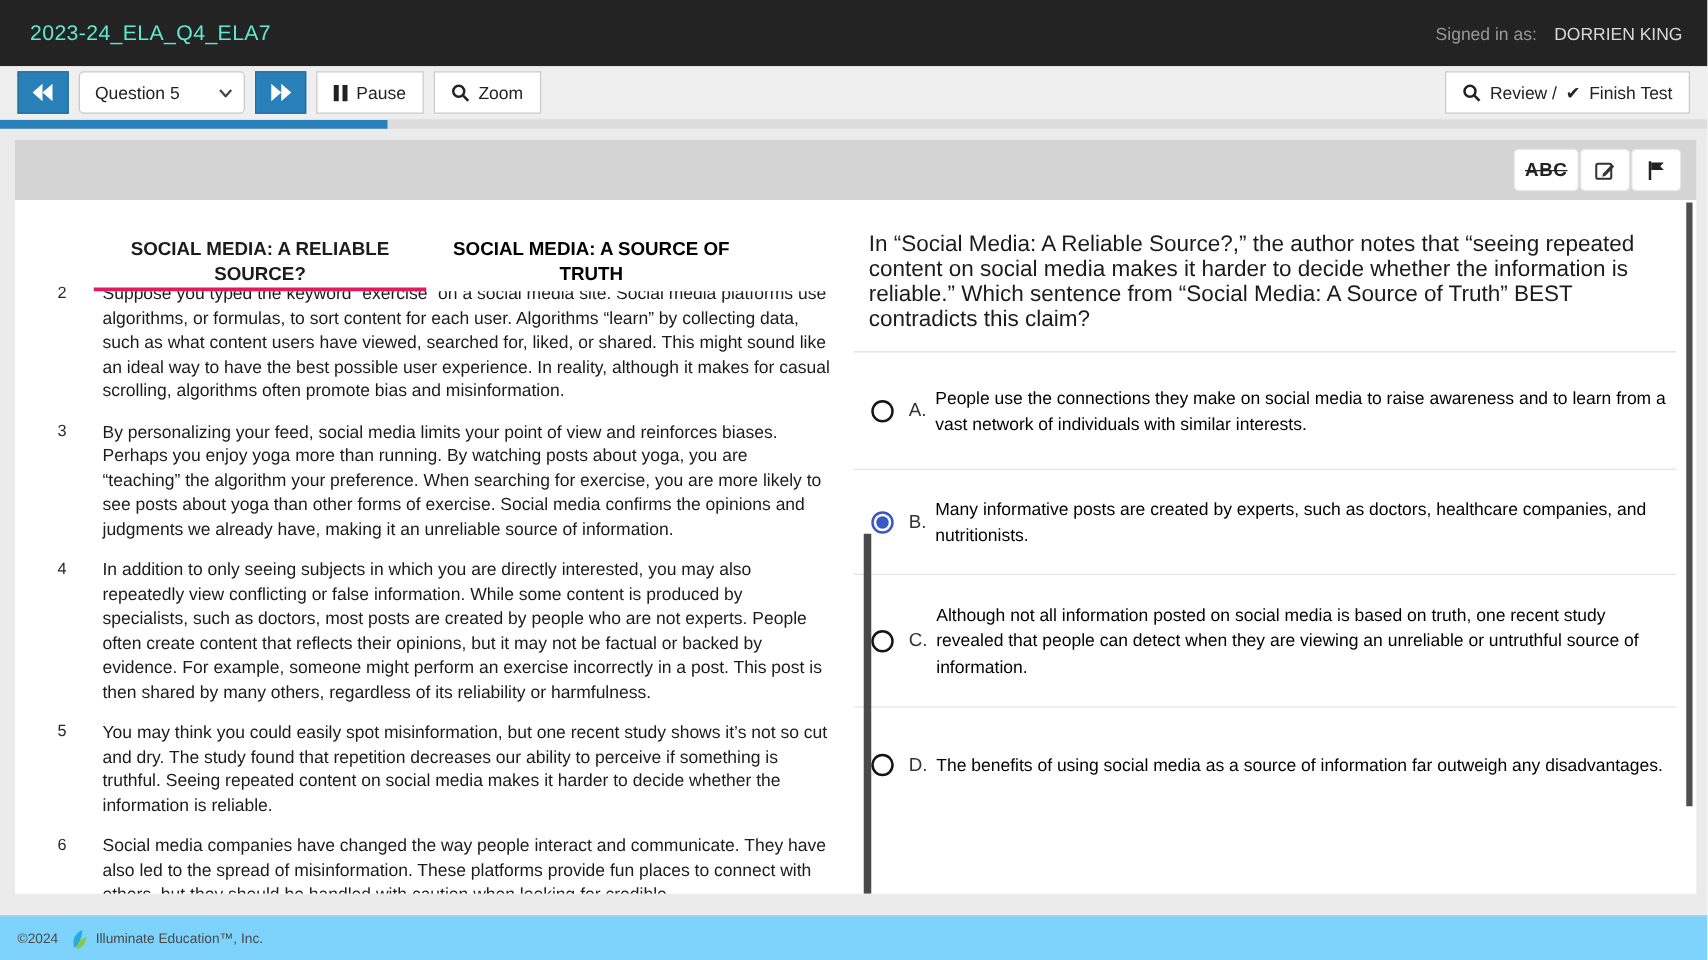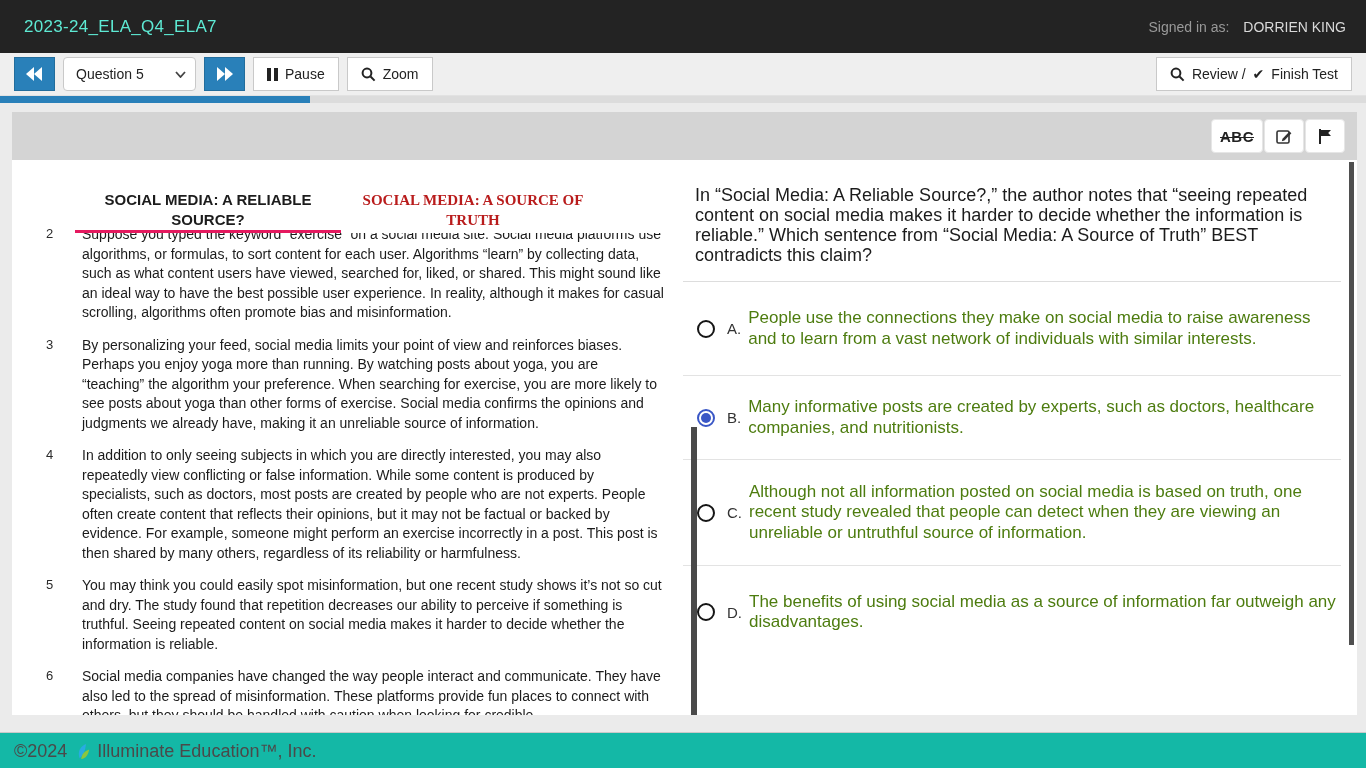--- a/index.html
+++ b/index.html
@@ -45,51 +45,51 @@
 
   
   .content { position:relative; background:#fff; height:555px; overflow:hidden; }
 
   
   .passage { position:absolute; left:0; top:0; width:662px; height:555px; overflow:hidden; }
   .passage-tabs { position:relative; z-index:2; background:#fff; display:flex;
     padding:0 0 0 16px; height:73px;margin-left:44px; }
   .tab { width:272px; text-align:center; font-weight:700; font-size:15px; line-height:20px;
     color:#1c1c1c; position:relative; padding-top:30px; cursor:pointer; }
-  .tab.inactive { width:258px; color:#b91c1c;font-family:Liberation Serif, serif; }
+  .tab.inactive { width:258px; color:#000000; }
   .tab.active::after { content:""; position:absolute; left:3px; right:3px; bottom:0;
     height:3px; background:#e5195f; }
   .passage-body { position:relative; z-index:1; margin-top:-8px; padding-left:34px; }
   .para { display:flex; margin-bottom:13px; }
   .para-num { width:36px; font-size:13px; color:#2a2a2a; padding-top:1px; }
   .para-text { width:582px; font-size:14px; line-height:19.5px; color:#1b1b1b; }
 
   
   .answers-pane { position:absolute; left:671px; top:0; width:658px; height:555px; }
   .question-block { padding:25px 0 16px 12px; border-bottom:1px solid #ddd; }
   .question-text { width:652px; font-size:18px; line-height:20px; color:#1b1b1b; }
   .option { display:flex; align-items:center; border-bottom:1px solid #e3e3e3; padding-left:14px; }
   .opt-a { height:94px; } .opt-b { height:84px; } .opt-c { height:106px; }
   .opt-d { height:92px; border-bottom:none; }
   .radio { width:18px; height:18px; border:2px solid #151515; border-radius:50%;
     flex:none; margin-right:12px; cursor:pointer; position:relative; }
   .radio.selected { border-color:#3a57c6; }
   .radio.selected::after { content:""; position:absolute; inset:2px; border-radius:50%; background:#3a57c6; }
   .opt-letter { font-size:15px; color:#333; margin-right:7px; flex:none; }
-  .opt-text { width:615px; font-size:17px; line-height:20.5px; color:#4d7c0f; }
+  .opt-text { width:615px; font-size:14px; line-height:20.5px; color:#000000; }
 
   
   .answers-scrollbar { position:absolute; left:8px; top:267px; width:6px; height:288px;
     background:#4a4a4a; cursor:pointer; }
   .content-scrollbar { position:absolute; right:3px; top:2px; width:5px; height:483px;
     background:#4f4f4f; cursor:pointer; }
 
   
-  .footer { margin-top:17px; height:37px; background:#14b8a6; border-top:1px solid #c9c9c9;
-    display:flex; align-items:center; padding-left:14px; font-size:18px; color:#4a4a4a; gap:5px; }
+  .footer { margin-top:17px; height:37px; background:#7dd3fc; border-top:1px solid #c9c9c9;
+    display:flex; align-items:center; padding-left:14px; font-size:11px; color:#4a4a4a; gap:5px; }
   .footer .logo { display:inline-flex; margin:0 2px; }
 
   svg { display:block; }
 </style>
 </head>
 <body>
 
 <div class="app-header">
   <div class="app-title">2023-24_ELA_Q4_ELA7</div>
   <div class="signed-in-wrap">

